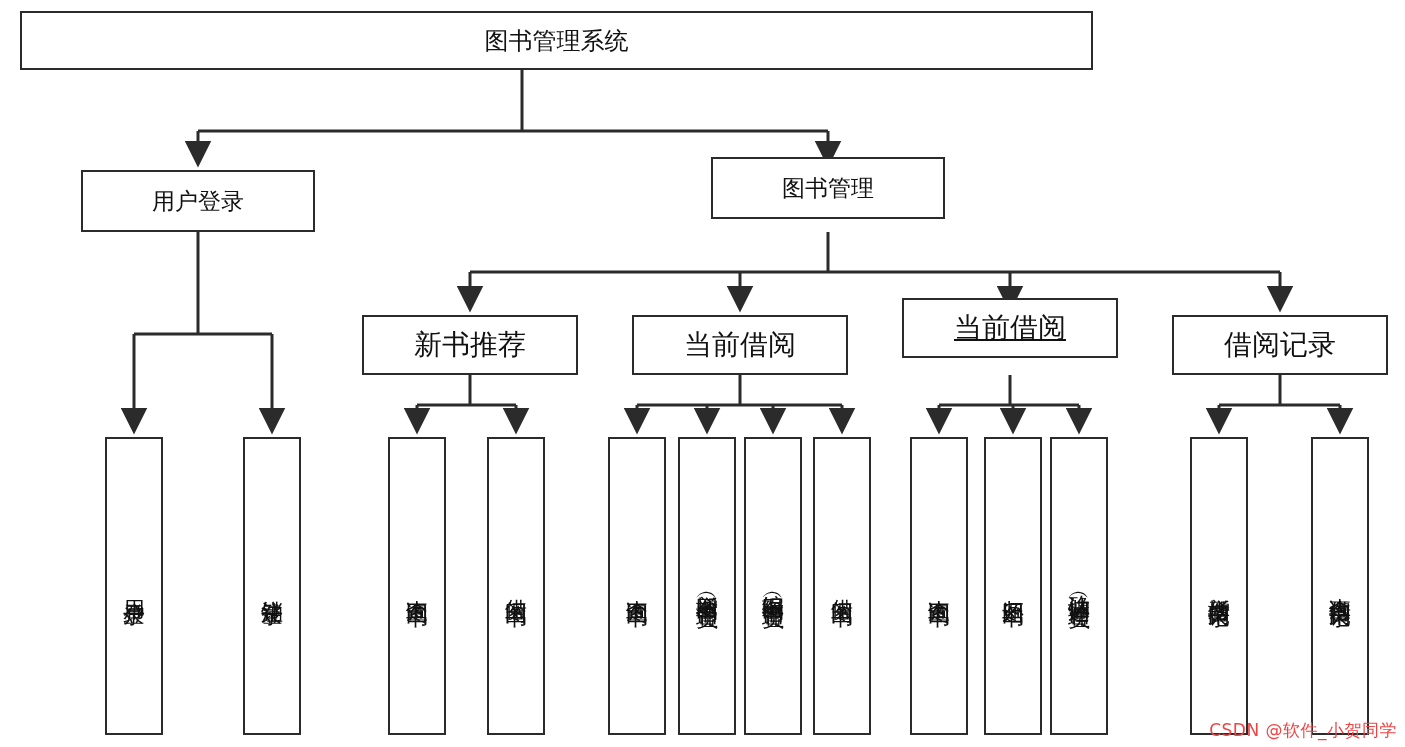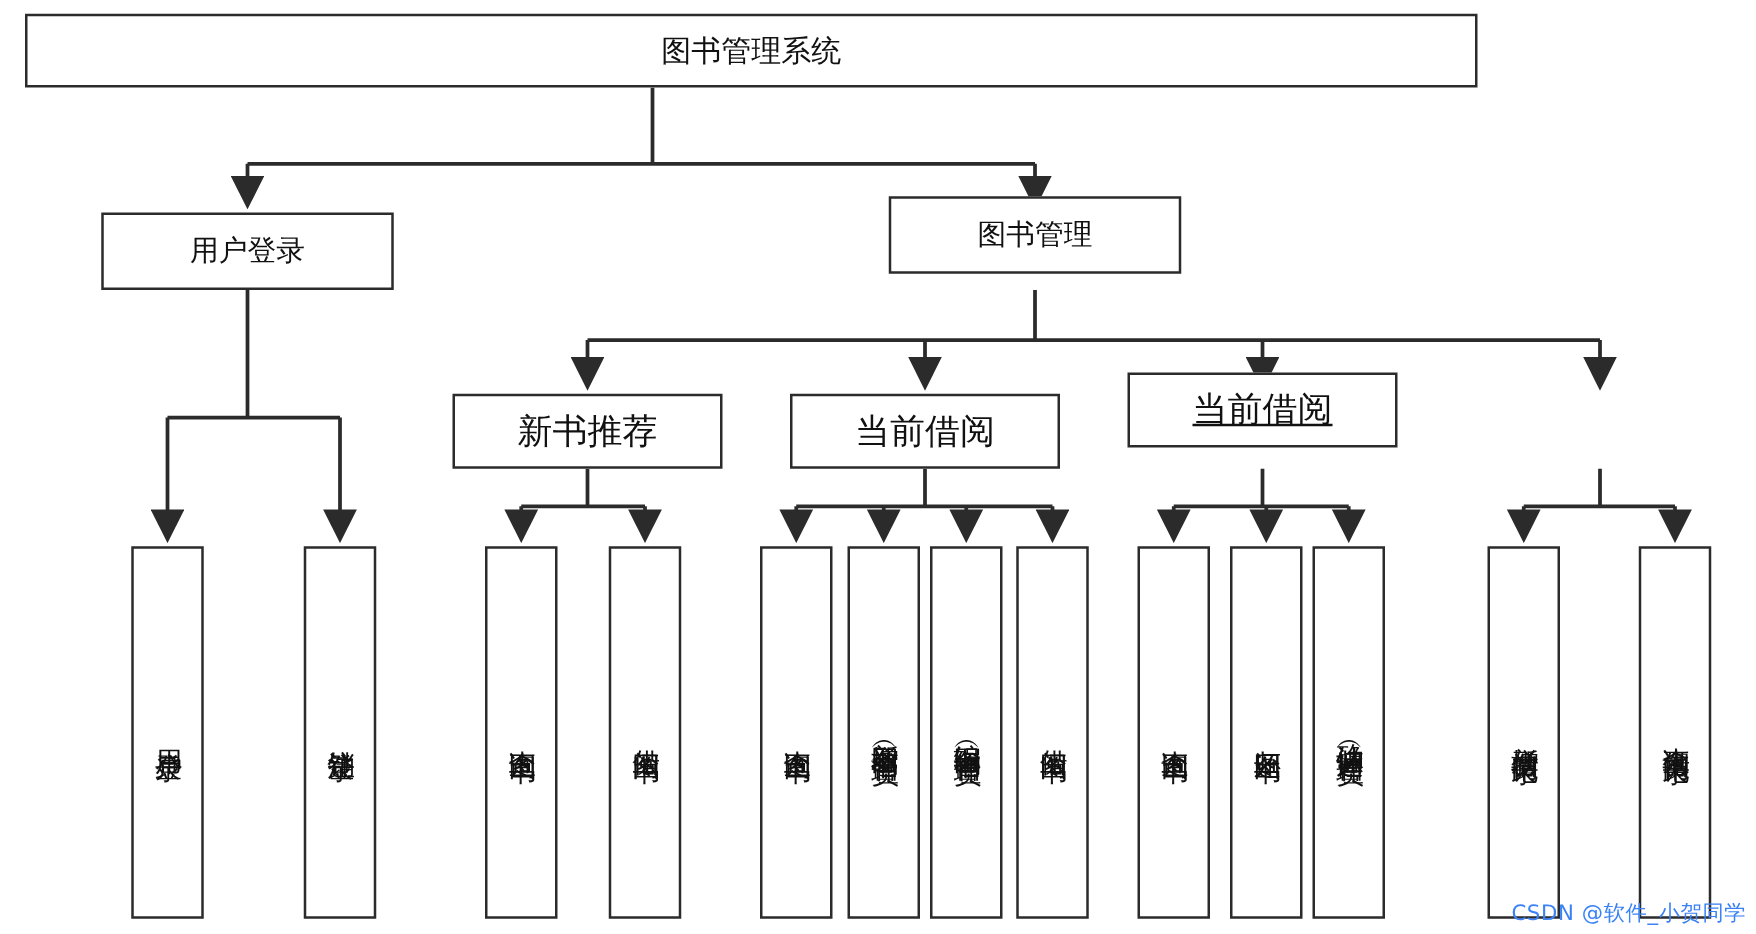--- a/index.html
+++ b/index.html
@@ -59,21 +59,21 @@
     text-orientation: upright;
     letter-spacing: 2px;
     white-space: nowrap;
     line-height: 1.0;
   }
   #watermark {
     position: absolute;
     right: 8px;
     bottom: 5px;
     font-size: 17px;
-    color: #3b82f6;
+    color: #ef4444;
     white-space: nowrap;
     letter-spacing: 0.5px;
   }
 </style>
 </head>
 <body>
 
 <div id="diagram-root">
 
   <svg id="edge-layer" viewBox="0 0 1405 747" width="1405" height="747" xmlns="http://www.w3.org/2000/svg">
@@ -119,39 +119,42 @@
       <path d="M 1013 405 L 1013 430" marker-end="url(#arrow)"></path>
       <path d="M 1079 405 L 1079 430" marker-end="url(#arrow)"></path>
 
       <path d="M 1280 375 L 1280 405"></path>
       <path d="M 1219 405 L 1340 405"></path>
       <path d="M 1219 405 L 1219 430" marker-end="url(#arrow)"></path>
       <path d="M 1340 405 L 1340 430" marker-end="url(#arrow)"></path>
     </g>
   </svg>
 
-  <div class="node root" style="left:20px; top:11px; width:1162px; height:59px;">
+  <div class="node root" style="left:20px; top:11px; width:1073px; height:59px;">
     <span class="label">图书管理系统</span>
   </div>
 
   <div class="node level2" style="left:81px; top:170px; width:234px; height:62px;">
     <span class="label">用户登录</span>
   </div>
   <div class="node level2" style="left:711px; top:157px; width:234px; height:62px;">
     <span class="label">图书管理</span>
   </div>
 
   <div class="node level3" style="left:362px; top:315px; width:216px; height:60px;">
     <span class="label">新书推荐</span>
   </div>
   <div class="node level3" style="left:632px; top:315px; width:216px; height:60px;">
     <span class="label">当前借阅</span>
   </div>
   <div class="node level3" style="left:902px; top:298px; width:216px; height:60px;text-decoration:underline;">
     <span class="label">当前借阅</span>
+  </div>
+  <div class="node level3" style="left:1172px; top:315px; width:216px; height:60px;">
+    <span class="label">借阅记录</span>
   </div>
 
   <div class="node leaf" style="left:105px; top:437px; width:58px; height:298px;">
     <span class="label">用户登录</span>
   </div>
   <div class="node leaf" style="left:243px; top:437px; width:58px; height:298px;">
     <span class="label">注销登录</span>
   </div>
   <div class="node leaf" style="left:388px; top:437px; width:58px; height:298px;">
     <span class="label">查询图书</span>

